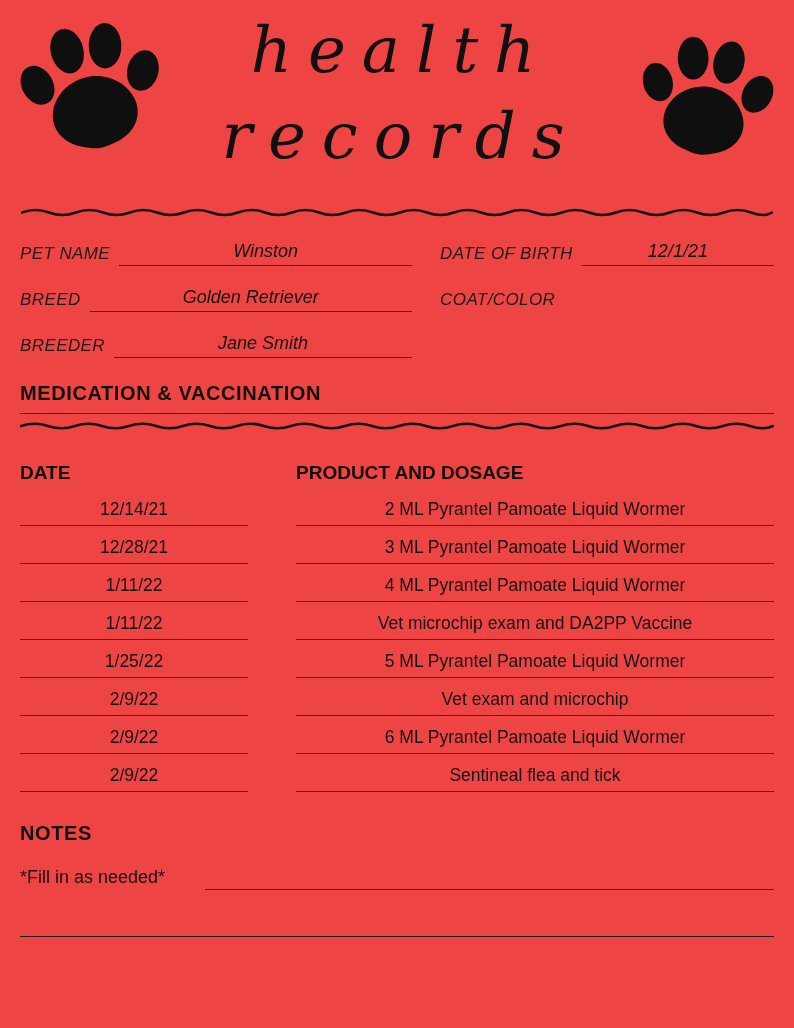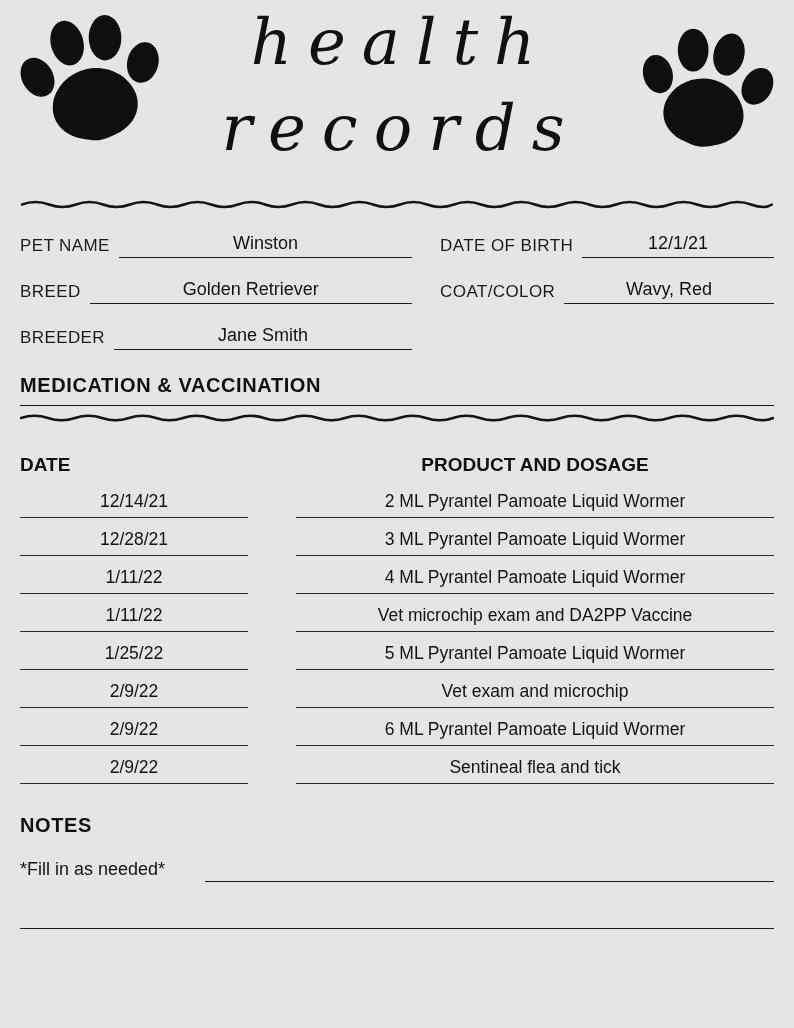--- a/index.html
+++ b/index.html
@@ -2,22 +2,22 @@
 <html><head>
 <meta charset="utf-8">
 <style>
   html, body { margin: 0; padding: 0; background: #ffffff; }
   .page {
     position: relative;
     width: 794px;
     height: 1028px;
     margin: 0 auto;
     box-sizing: border-box;
-    padding: 0 20px 0;
-    background: #e5e5e5;
+    padding: 8px 20px 0;
+    background: #ef4444;
     color: #161616;
     font-family: "Liberation Sans", sans-serif;
     overflow: hidden;
   }
 
   
   .header { display: flex; align-items: flex-start; height: 196px; }
   .paw { flex: 0 0 auto; }
   .paw.left  { margin-top: 6px;  transform: rotate(-8deg); }
   .paw.right { margin-top: 20px; transform: rotate(7deg); }
@@ -38,21 +38,21 @@
   .wave { display: block; margin: 0 auto; }
   .wave path { stroke: #141414; stroke-width: 2.6; fill: none; stroke-linecap: round; }
   .wave.top { margin-top: 2px; }
   .wave.mid { margin-top: 6px; }
 
   
   .pet-form { margin-top: 22px; }
   .f-row { display: flex; gap: 28px; margin-bottom: 21px; align-items: flex-end; }
   .f-left  { width: 52%; }
   .f-right { flex: 1 1 auto; }
-  .field { display: flex; align-items: flex-end; }
+  .field { display: flex; align-items: flex-end; font-style: italic; }
   .field .label {
     font-size: 17px; letter-spacing: .4px; white-space: nowrap;
     padding-bottom: 2px; color: #1b1b1b;
   }
   .field .value {
     flex: 1 1 auto; text-align: center; font-size: 18px; white-space: nowrap;
     border-bottom: 1.6px solid #1a1a1a; padding: 0 4px 3px; margin-left: 9px;
     color: #121212;
   }
 
@@ -60,21 +60,21 @@
   .section-heading {
     margin-top: 24px;
     font-size: 20px; font-weight: bold; letter-spacing: .6px; color: #101010;
   }
   .rule { border-bottom: 1.8px solid #141414; margin-top: 8px; }
 
   .med-table { margin-top: 30px; }
   .thead { display: flex; font-weight: bold; font-size: 19px; margin-bottom: 15px; color: #101010; }
   .col-date { width: 228px; }
   .col-gap  { width: 48px; }
-  .col-prod { flex: 1 1 auto; text-align: center; }
+  .col-prod { flex: 1 1 auto; }
   .trow { display: flex; margin-bottom: 11px; font-size: 17.5px; align-items: flex-end; }
   .trow .cell {
     text-align: center; padding-bottom: 5px;
     border-bottom: 1.3px solid #2b2b2b; color: #131313;
   }
   .trow .c-date { width: 228px; }
   .trow .c-gap  { width: 48px; }
   .trow .c-prod { flex: 1 1 auto; }
 
   
@@ -137,21 +137,20 @@
     </div>
 
 
     <div class="f-row">
       <div class="field f-left">
         <span class="label">BREED</span>
         <span class="value">Golden Retriever</span>
       </div>
       <div class="field f-right">
         <span class="label">COAT/COLOR</span>
-        <span class="value">Wavy, Red</span>
       </div>
     </div>
 
     <div class="f-row">
       <div class="field f-left">
         <span class="label">BREEDER</span>
         <span class="value">Jane Smith</span>
       </div>
     </div>
 

